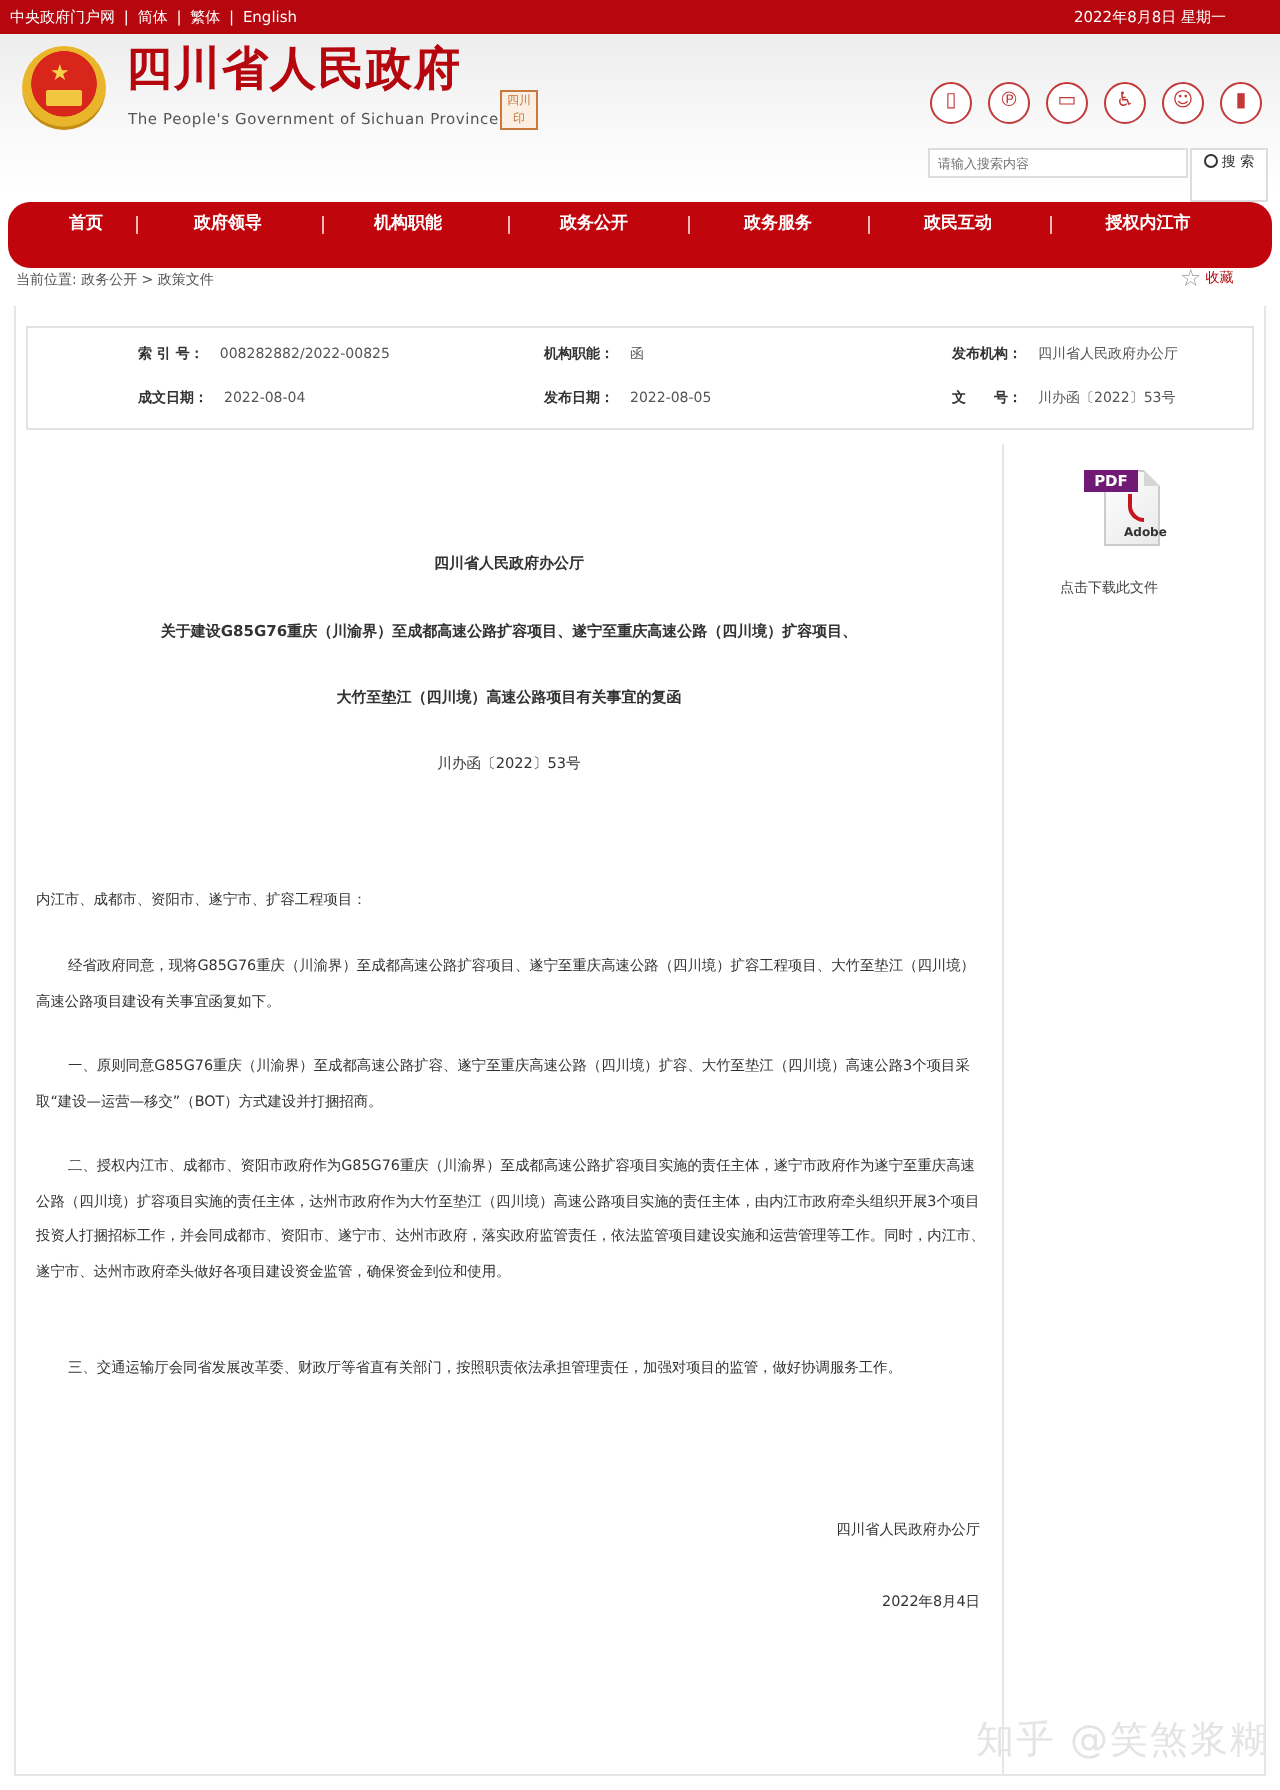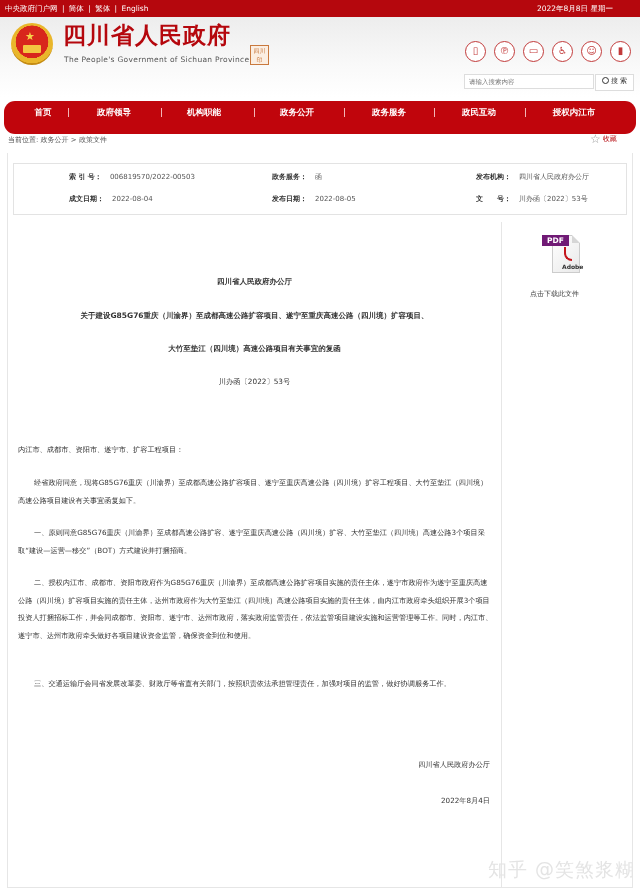--- a/index.html
+++ b/index.html
@@ -20,21 +20,21 @@
   .site-title { position: absolute; left: 63px; top: 22px; font-size: 23px; font-weight: bold; color: #b5070d; letter-spacing: 1px; line-height: 26px; }
   .site-subtitle { position: absolute; left: 64px; top: 55px; font-size: 7.5px; color: #555; letter-spacing: 0.3px; }
   .seal { position: absolute; left: 250px; top: 45px; width: 19px; height: 20px; border: 1px solid #c9793e; color: #c9793e; font-size: 6px; line-height: 9px; text-align: center; background: #fbeee2; }
 
   .icons { position: absolute; left: 465px; top: 41px; width: 170px; height: 22px; }
   .icon-circle { position: absolute; top: 0; width: 21px; height: 21px; border: 1.5px solid #c23a3a; border-radius: 50%; background: #fff;
     color: #c23a3a; font-size: 10px; line-height: 18px; text-align: center; }
 
   .search { position: absolute; left: 464px; top: 74px; width: 170px; height: 15px; }
   .search-input { position: absolute; left: 0; top: 0; width: 130px; height: 15px; border: 1px solid #ddd; background: #fff; font-size: 6.5px; color: #aaa; padding-left: 4px; line-height: 13px; font-family: "DejaVu Sans", sans-serif; }
-  .search-btn { position: absolute; left: 131px; top: 0; width: 39px; height: 17px; border: 1px solid #ddd; background: #fff; font-size: 7px; color: #333; line-height: 13px; text-align: center; }
+  .search-btn { position: absolute; left: 131px; top: 0; width: 39px; height: 27px; border: 1px solid #ddd; background: #fff; font-size: 7px; color: #333; line-height: 13px; text-align: center; }
   .search-btn .mag { display: inline-block; width: 7px; height: 7px; border: 1.3px solid #333; border-radius: 50%; position: relative; top: 1px; margin-right: 2px; }
 
   .nav { position: absolute; left: 4px; top: 101px; width: 632px; height: 33px; background: #c0050c; border-radius: 11px; }
   .nav-item { position: absolute; top: 0; height: 23px; line-height: 23px; color: #fff; font-size: 8.5px; font-weight: bold; text-align: center; }
   .nav-sep { position: absolute; top: 7px; width: 1px; height: 9px; background: #f2b6b6; }
 
   .crumb { position: absolute; left: 8px; top: 135px; font-size: 7px; color: #555; }
   .fav { position: absolute; left: 590px; top: 132px; font-size: 7px; color: #b5070d; }
   .fav .star { font-size: 12px; color: #999; vertical-align: middle; margin-right: 2px; }
 
@@ -125,24 +125,24 @@
 
 <div class="crumb">当前位置: 政务公开 &gt; 政策文件</div>
 <div class="fav">
   <span class="star">☆</span><span>收藏</span>
 </div>
 
 <div class="content"></div>
 
 <div class="meta"></div>
 <div class="meta-cell" style="left:25px;top:172px;">
-  <b>索 引 号：</b><span>006819570/2022-00503</span>
+  <b>索 引 号：</b><span>008282882/2022-00825</span>
 </div>
 <div class="meta-cell" style="left:228px;top:172px;">
-  <b>政务服务：</b><span>函</span>
+  <b>机构职能：</b><span>函</span>
 </div>
 <div class="meta-cell" style="left:432px;top:172px;">
   <b>发布机构：</b><span>四川省人民政府办公厅</span>
 </div>
 <div class="meta-cell" style="left:25px;top:194px;">
   <b>成文日期：</b><span>2022-08-04</span>
 </div>
 <div class="meta-cell" style="left:228px;top:194px;">
   <b>发布日期：</b><span>2022-08-05</span>
 </div>

